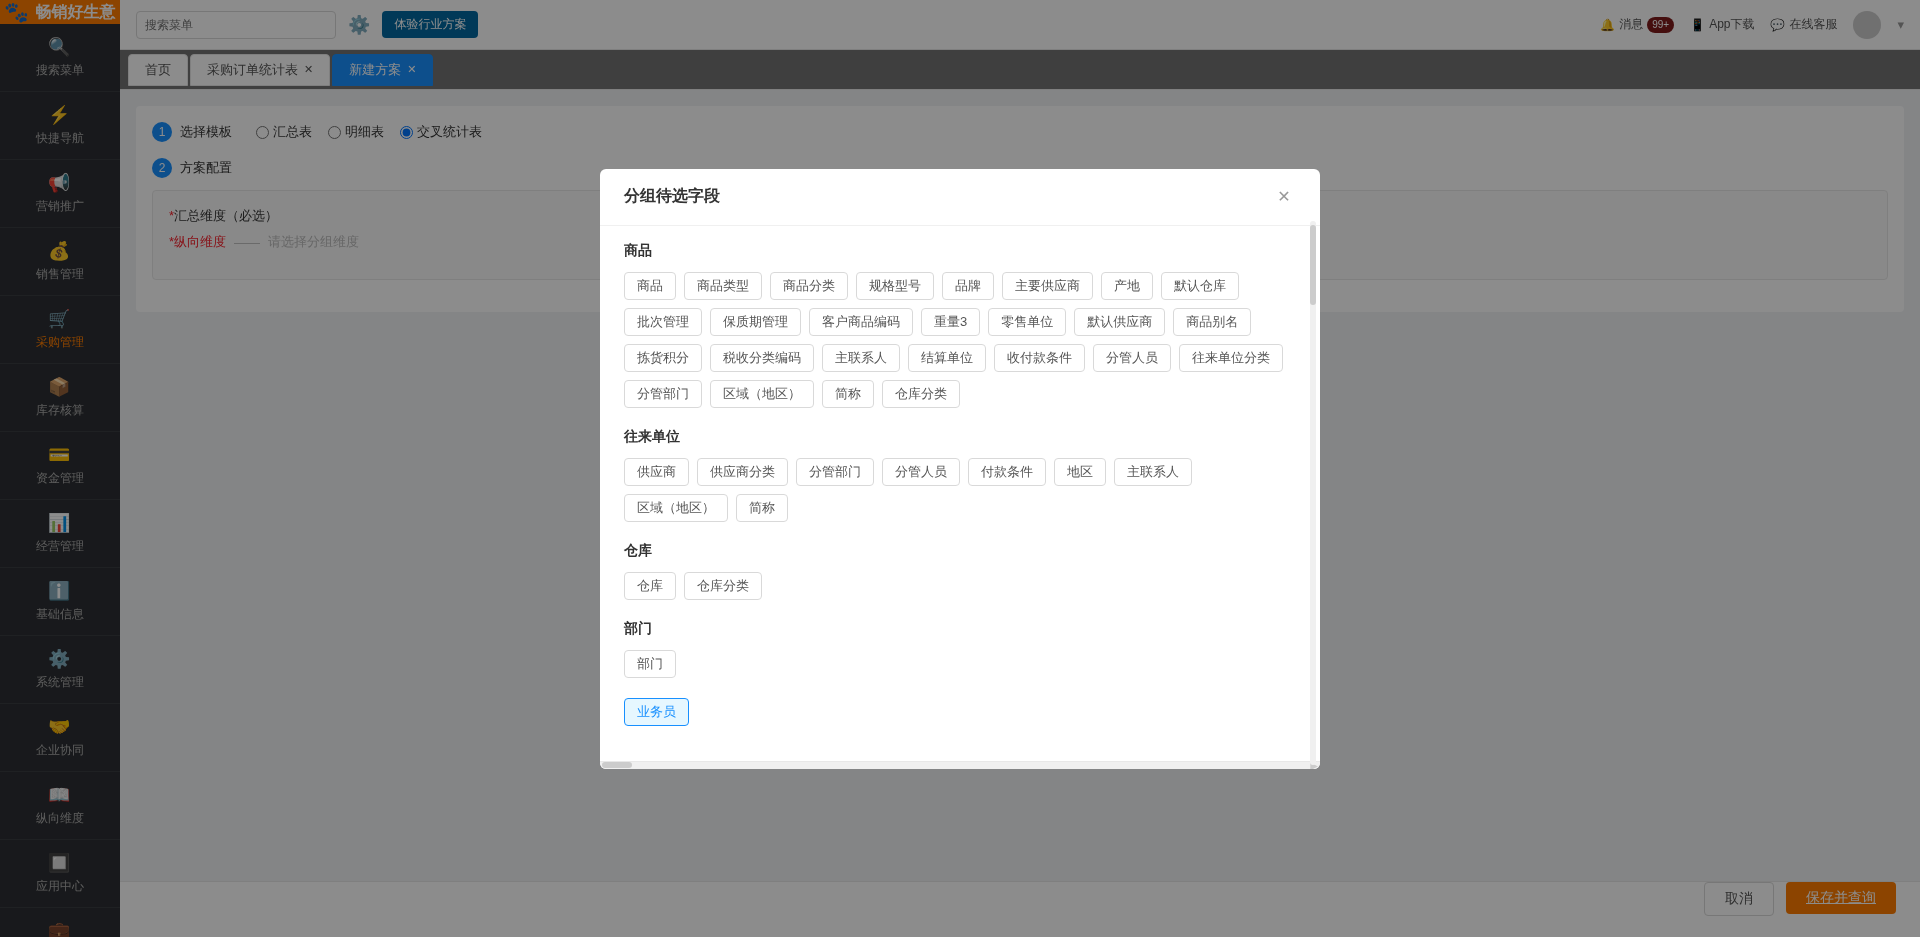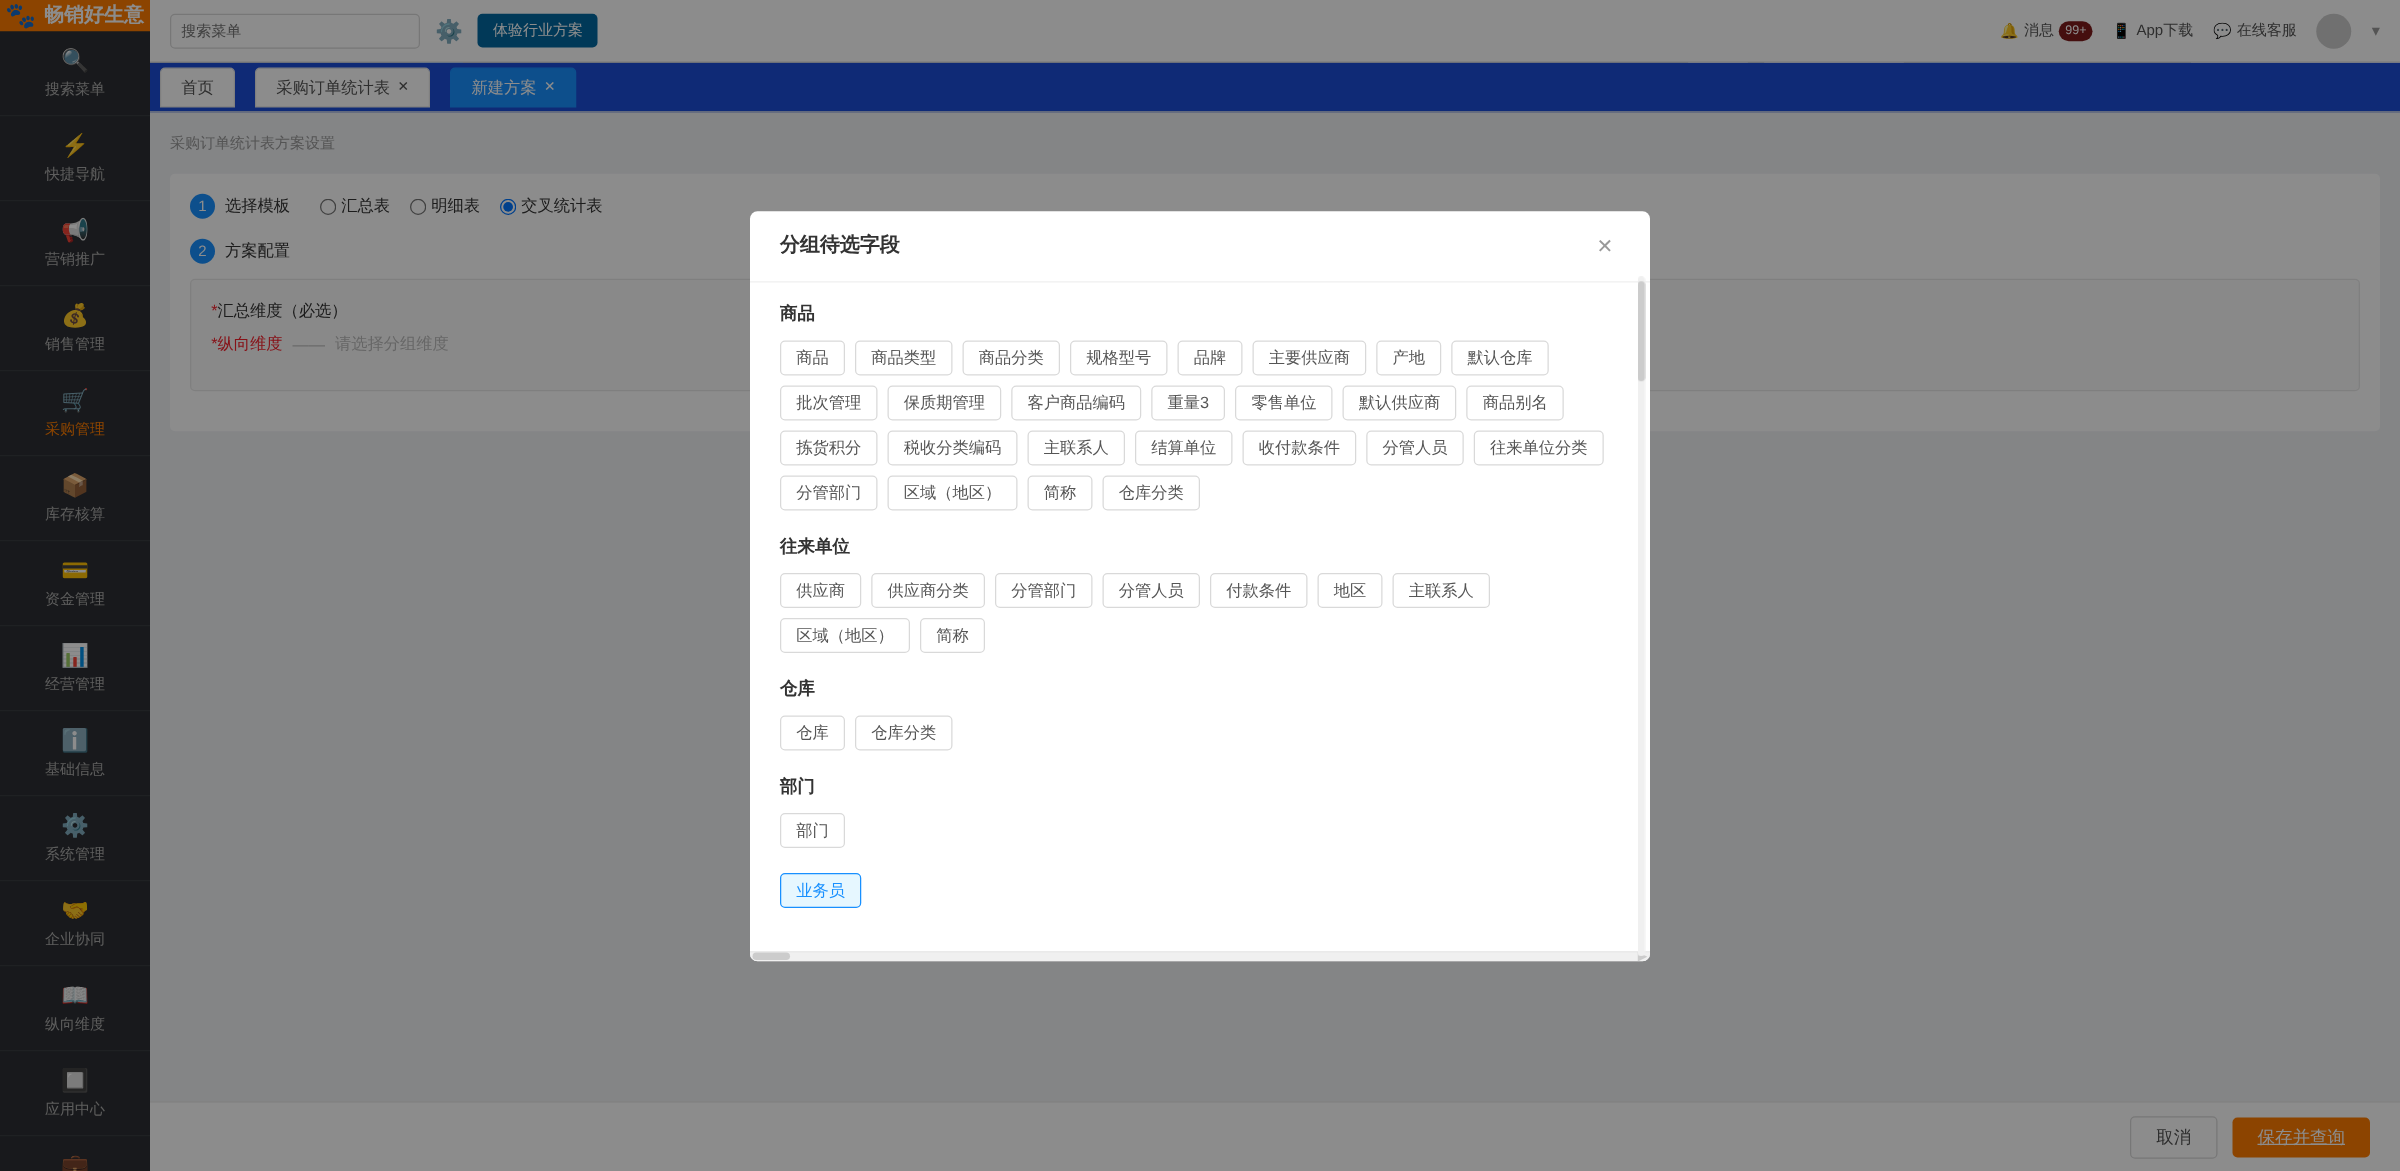--- a/index.html
+++ b/index.html
@@ -44,29 +44,29 @@
       background: #7f1d1d; color: #fff;
       border-radius: 10px; font-size: 10px;
       padding: 0 5px; min-width: 18px; height: 16px;
       display: flex; align-items: center; justify-content: center; text-align: right;
     }
     .avatar { width: 28px; height: 28px; background: #ccc; border-radius: 50%; }
 
     
     .tab-bar {
       height: 40px;
-      background: #1d4ed8;
+      background: #737373;
       display: flex;
       align-items: center;
       border-bottom: 1px solid #e8e8e8;
       position: fixed;
       top: 50px; left: 0; right: 0;
       z-index: 99;
       padding: 0 8px;
-      gap: 16px;
+      gap: 2px;
       text-align: center;
     }
     .tab-item {
       height: 32px;
       padding: 0 16px;
       display: flex; align-items: center; gap: 6px;
       background: #fff;
       border: 1px solid #e8e8e8;
       border-radius: 4px 4px 0 0;
       cursor: pointer;
@@ -236,21 +236,21 @@
     .radio-item { display: flex; align-items: center; gap: 4px; font-size: 13px; }
 
     
     .bottom-bar {
       position: fixed;
       bottom: 0; left: 120px; right: 0;
       height: 56px;
       background: #fff;
       border-top: 1px solid #e8e8e8;
       display: flex;
-      align-items: center;
+      align-items: flex-start;
       justify-content: flex-end;
       padding: 0 24px;
       gap: 12px;
       z-index: 150;
     }
     .btn-cancel {
       padding: 7px 20px;
       border: 1px solid #d9d9d9;
       border-radius: 4px;
       background: #fff;
@@ -369,21 +369,20 @@
     <span>采购订单统计表</span>
     <span class="tab-close">✕</span>
   </div>
   <div class="tab-item active">
     <span>新建方案</span>
     <span class="tab-close">✕</span>
   </div>
 </div>
 
 <div class="main-content">
-  <div class="breadcrumb">采购订单统计表方案设置</div>
   <div class="bg-content">
     <div class="bg-steps">
       <div class="bg-step">
         <div class="step-num">1</div>
         <span class="step-label">选择模板</span>
       </div>
       <div class="radio-group">
         <label class="radio-item"><input type="radio" name="template" style=""> 汇总表</label>
         <label class="radio-item"><input type="radio" name="template" style=""> 明细表</label>
         <label class="radio-item"><input type="radio" name="template" checked="" style=""> 交叉统计表</label>

